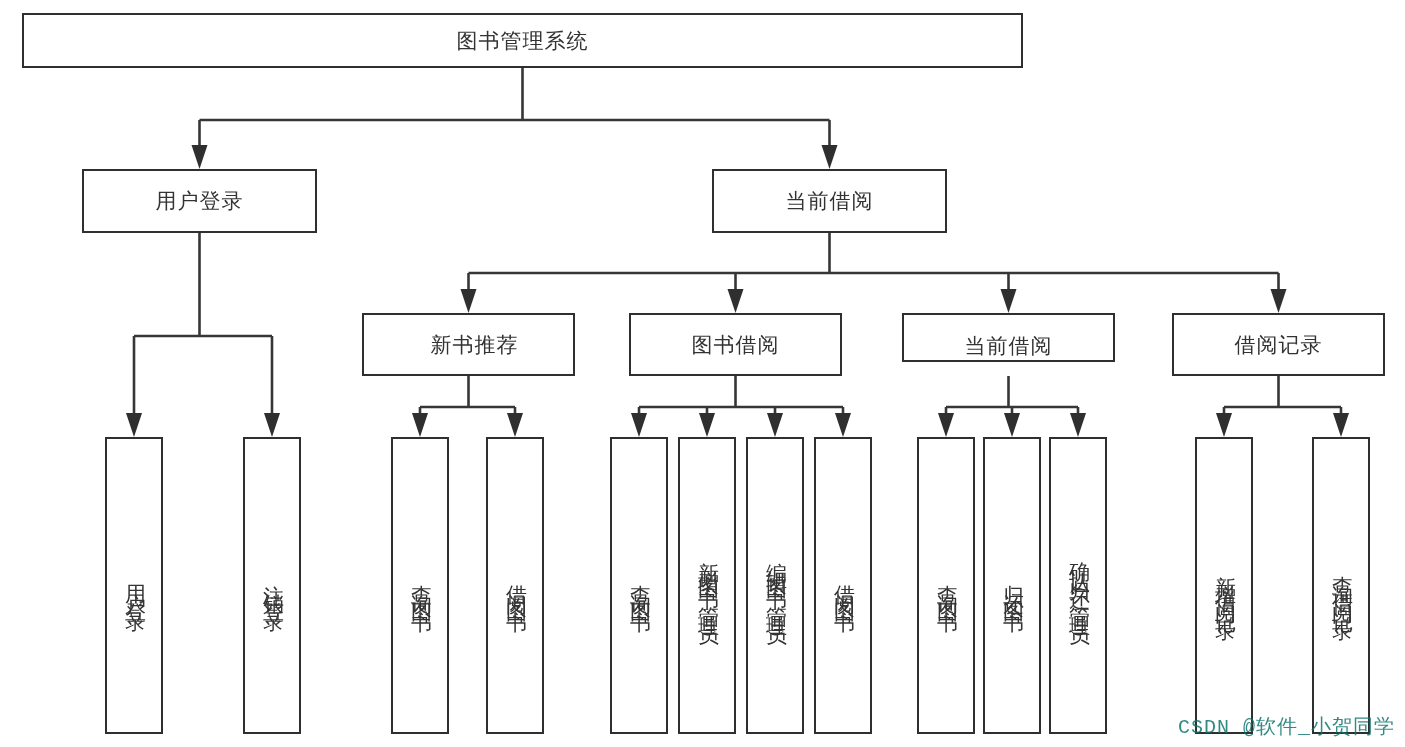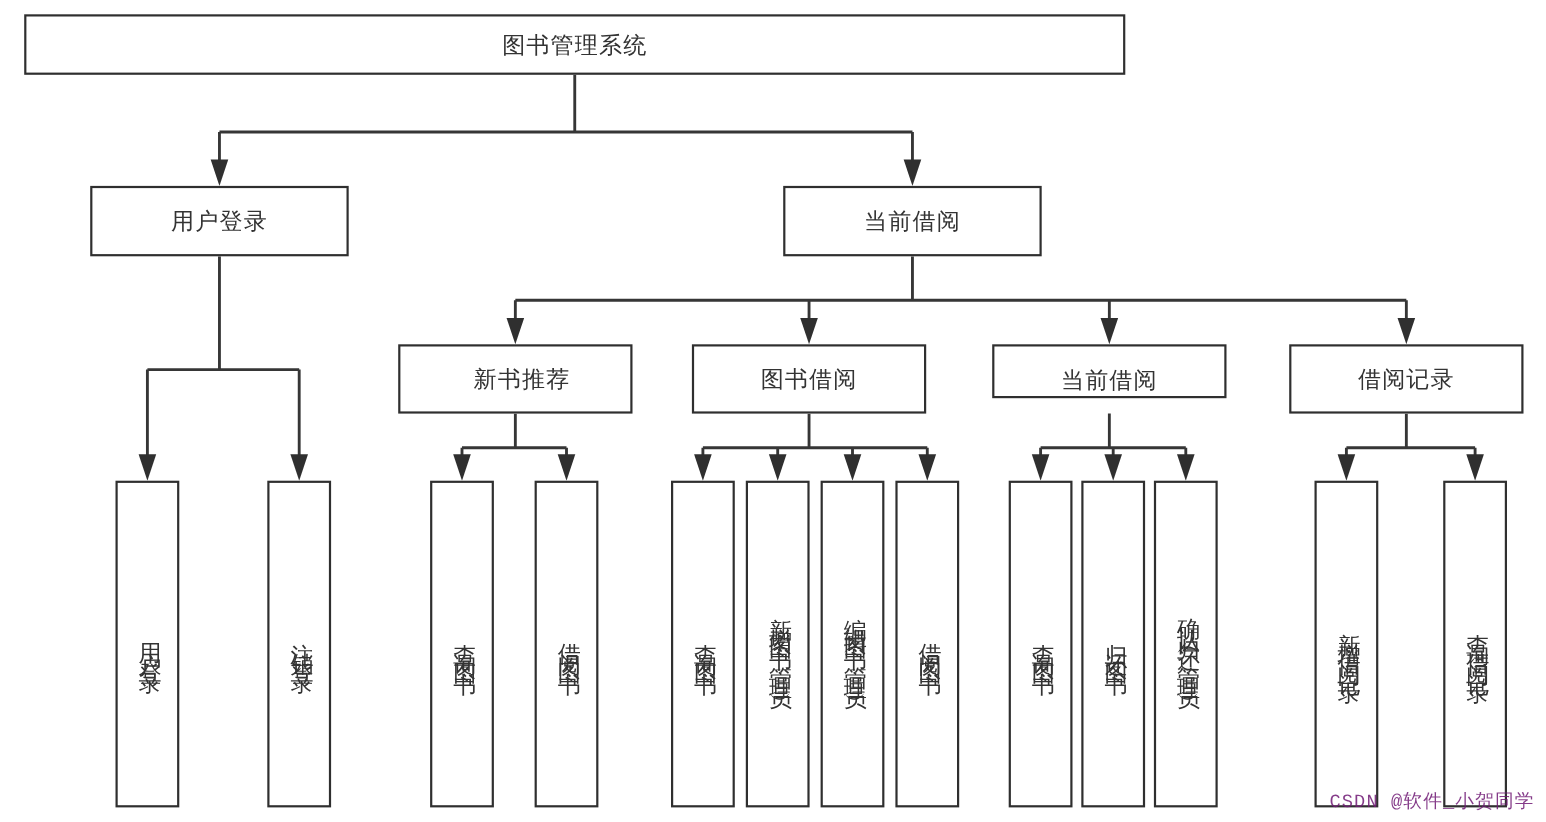--- a/index.html
+++ b/index.html
@@ -28,22 +28,22 @@
     writing-mode:vertical-rl;
     text-orientation:mixed;
     font-size:21px;
     letter-spacing:9px;
     line-height:1;
     white-space:nowrap;
   }
   #watermark{
     position:absolute;
     right:10px;bottom:7px;
-    font-size:17px;
-    color:#701a75;
+    font-size:20px;
+    color:#0f766e;
     letter-spacing:1px;
     opacity:.85;
     z-index:5;
   }
 </style>
 </head>
 <body>
 
 <div id="stage">
 

